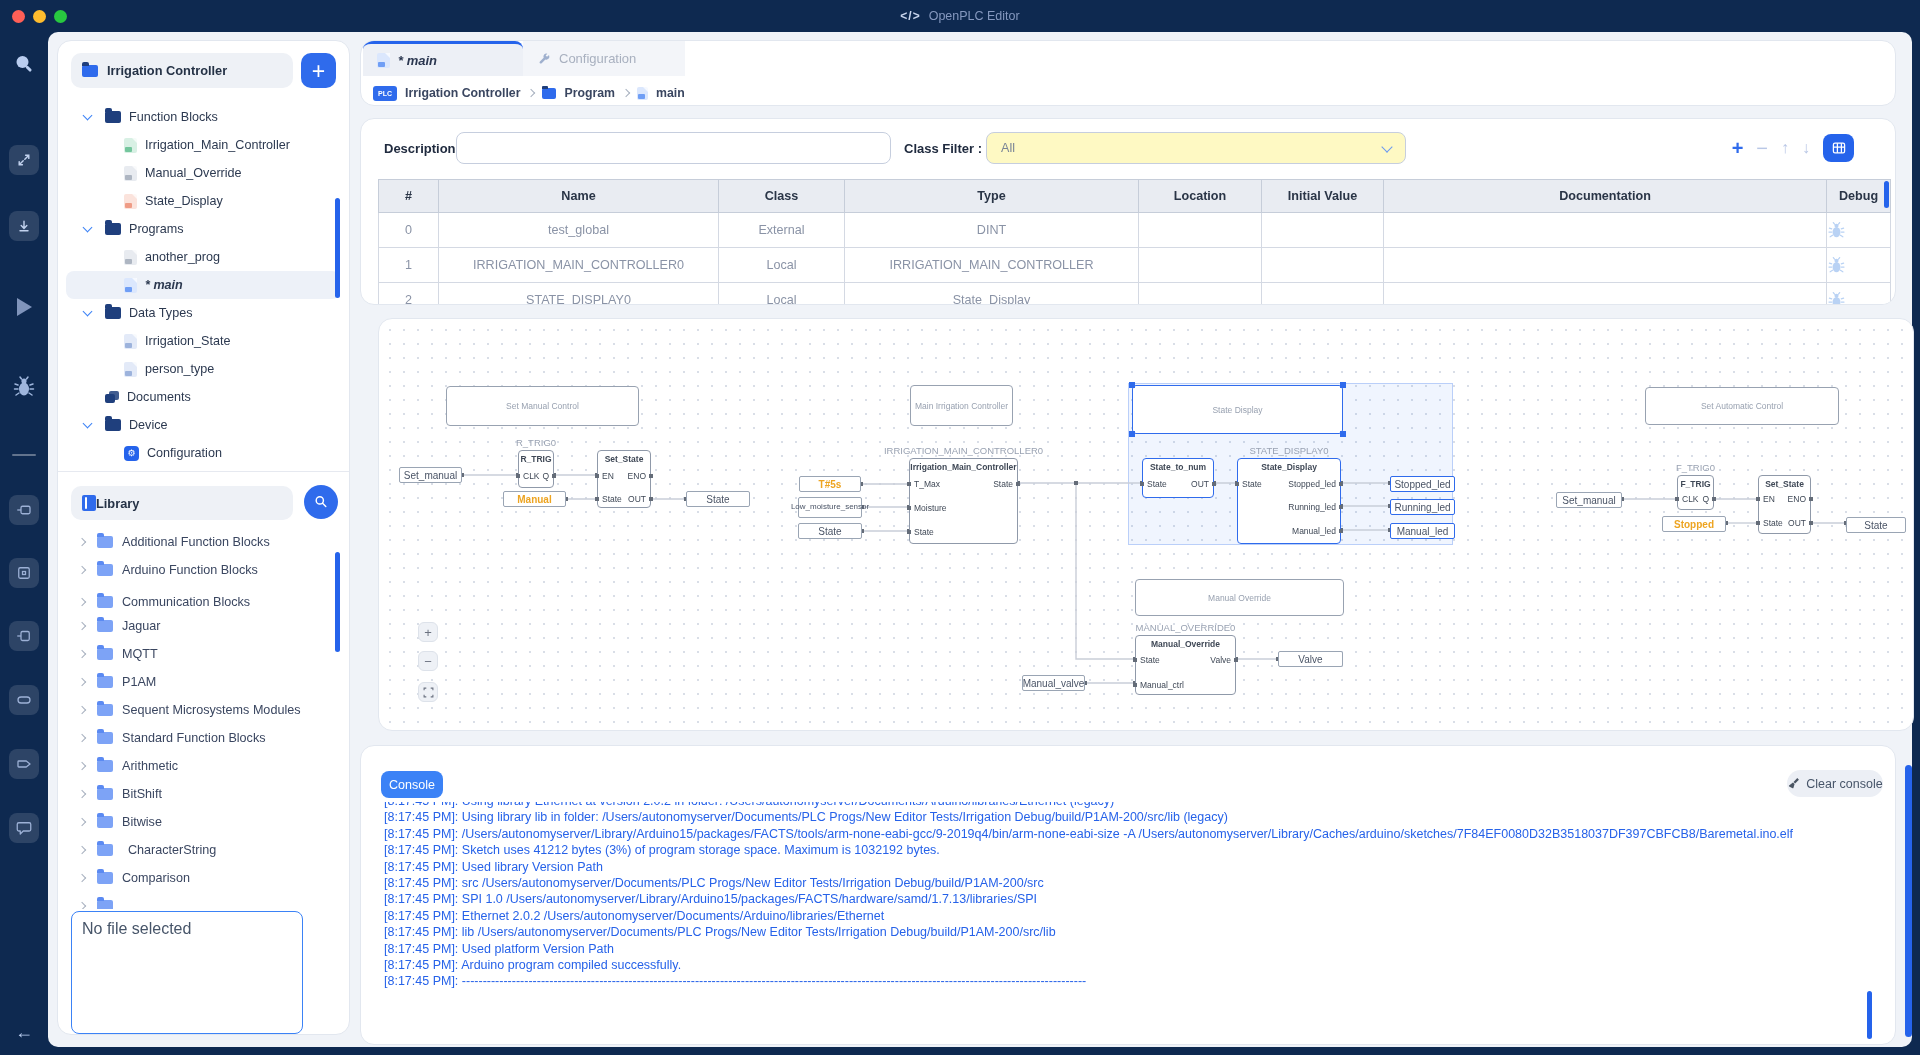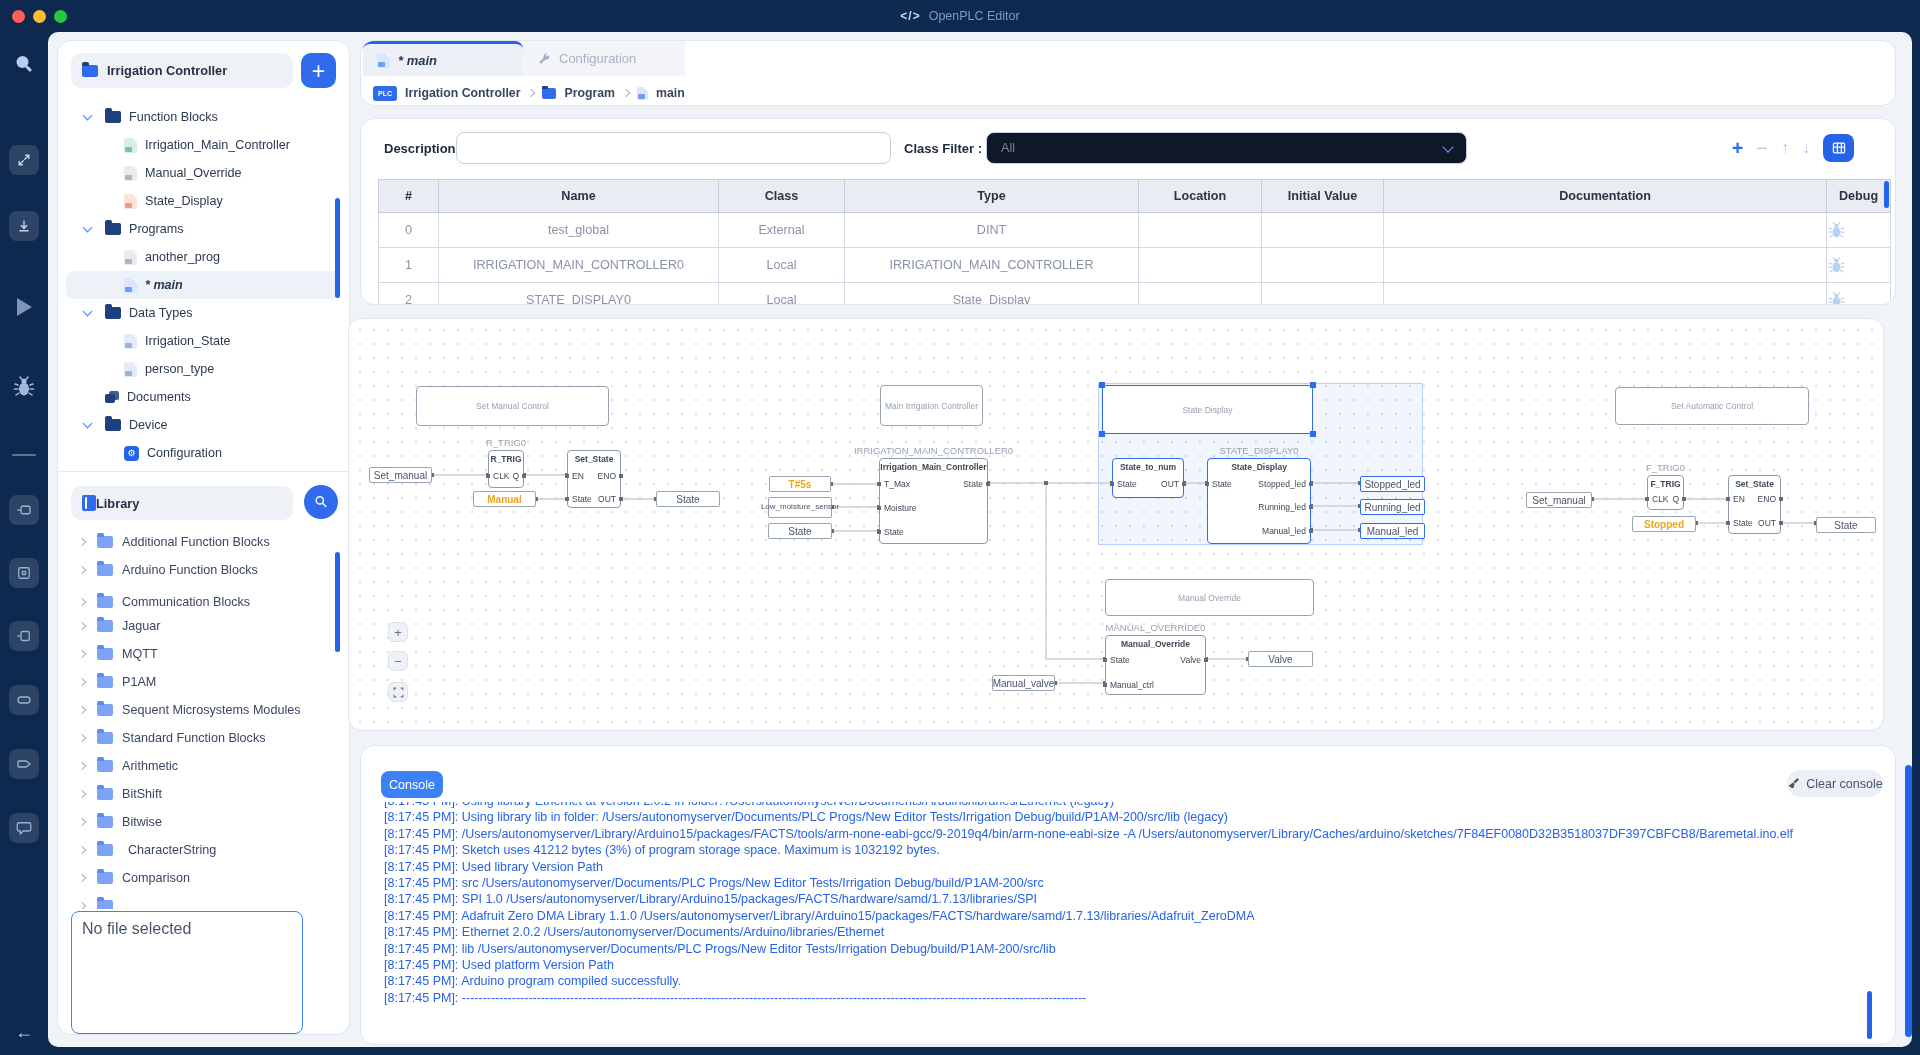--- a/index.html
+++ b/index.html
@@ -75,37 +75,37 @@
   .crumbs { position:absolute; left:12px; top:40px; height:24px; display:flex; align-items:center; gap:8px; }
   .crumbs .lbl { font-size:12.3px; font-weight:600; color:#3a4660; }
   .plc-badge { width:24px; height:15px; background:#2f6bec; border-radius:3px; color:#fff; font-size:7px; font-weight:bold; display:flex; align-items:center; justify-content:center; }
   .mini-folder { position:relative; width:14px; height:11px; background:#1f3f7d; border-radius:2px; }
   .mini-folder::before { content:""; position:absolute; left:0; top:-2px; width:6px; height:3px; background:#1f3f7d; border-radius:1px 1px 0 0; }
 
   
   #varscard { left:312px; top:86px; width:1536px; height:187px; overflow:hidden; }
   .fld-lbl { position:absolute; font-size:13px; font-weight:700; color:#202b3f; }
   .desc-input { position:absolute; left:95px; top:13px; width:435px; height:32px; border:1px solid #c6cede; border-radius:8px; background:#fff; }
-  .cf-select { position:absolute; left:625px; top:13px; width:481px; height:32px; border:1px solid #c6cede; border-radius:8px; background:#0f172a; display:flex; align-items:center; padding:0 14px; font-size:12.6px; color:#7a8596; }
+  .cf-select { position:absolute; left:625px; top:13px; width:420px; height:32px; border:1px solid #c6cede; border-radius:8px; background:#fef9c3; display:flex; align-items:center; padding:0 14px; font-size:12.6px; color:#7a8596; }
   .cf-chev { position:absolute; right:14px; width:8px; height:8px; border-left:1.8px solid #6b9af0; border-bottom:1.8px solid #6b9af0; transform:rotate(-45deg); margin-top:-3px; }
   .vtoolbar { position:absolute; right:14px; top:15px; display:flex; align-items:center; gap:13px; }
   .ticon { font-size:20px; line-height:1; }
   .ticon.add{ color:#2f6bec; font-weight:600; } .ticon.dim{ color:#b9c7e6; }
   .ticon.arrow{ font-size:16px; color:#b9c7e6; }
   .seg { display:flex; }
   .seg .segbtn { width:31px; height:28px; display:flex; align-items:center; justify-content:center; }
   .seg .segbtn.table { background:#2563eb; border-radius:8px; }
   .seg .segbtn.code { background:#e8ecf2; border-radius:0 8px 8px 0; margin-left:-4px; z-index:-1; font-size:10px; font-weight:700; color:#8b95a8; padding-left:4px; }
   table.vars { position:absolute; left:17px; top:60px; width:1512px; border-collapse:collapse; table-layout:fixed; }
   table.vars th { background:#e9ecf2; border:1px solid #c6cdd9; height:33px; font-size:12.6px; font-weight:700; color:#2a3547; }
   table.vars td { border:1px solid #d4d9e3; height:35px; text-align:center; font-size:12.6px; color:#8a93a6; background:#fff; }
   .vscroll { position:absolute; left:1523px; top:62px; width:5px; height:27px; background:#2563eb; border-radius:3px; }
 
   
-  #canvascard { left:300px; top:286px; width:1536px; height:413px; overflow:hidden;
+  #canvascard { left:330px; top:286px; width:1536px; height:413px; overflow:hidden;
     background-image:radial-gradient(#d9dee7 1px, transparent 1.1px); background-size:14px 14px; background-position:4px 4px; }
   .sel-region { position:absolute; background:rgba(47,107,236,.07); border:1px solid rgba(47,107,236,.28); z-index:1; }
   #wires { position:absolute; left:0; top:0; z-index:2; }
   .fbd-comment { position:absolute; background:#fff; border:1px solid #98a2b1; border-radius:4px; display:flex; align-items:center; justify-content:center; z-index:3; }
   .fbd-comment .txt { font-size:8.5px; color:#98a1b0; white-space:nowrap; }
   .fbd-comment.selected { border:1.8px solid #2f6bec; }
   .handle { position:absolute; width:6px; height:6px; background:#2f6bec; z-index:4; }
   .fbd-block { position:absolute; background:#fff; border:1.4px solid #8f99a9; border-radius:4px; z-index:3; }
   .fbd-block.selected { border-color:#2f6bec; border-width:1.8px; }
   .fbd-block .btitle { position:absolute; left:0; right:0; top:3px; text-align:center; font-size:8.5px; font-weight:600; color:#3f4856; white-space:nowrap; }
@@ -718,21 +718,20 @@
       <span>Clear console</span>
     </div>
     <div id="log">
         <div class="line">[8:17:45 PM]: Using library Ethernet at version 2.0.2 in folder: /Users/autonomyserver/Documents/Arduino/libraries/Ethernet (legacy)</div>
         <div class="line">[8:17:45 PM]: Using library lib in folder: /Users/autonomyserver/Documents/PLC Progs/New Editor Tests/Irrigation Debug/build/P1AM-200/src/lib (legacy)</div>
         <div class="line">[8:17:45 PM]: /Users/autonomyserver/Library/Arduino15/packages/FACTS/tools/arm-none-eabi-gcc/9-2019q4/bin/arm-none-eabi-size -A /Users/autonomyserver/Library/Caches/arduino/sketches/7F84EF0080D32B3518037DF397CBFCB8/Baremetal.ino.elf</div>
         <div class="line">[8:17:45 PM]: Sketch uses 41212 bytes (3%) of program storage space. Maximum is 1032192 bytes.</div>
         <div class="line">[8:17:45 PM]: Used library Version Path</div>
         <div class="line">[8:17:45 PM]: src /Users/autonomyserver/Documents/PLC Progs/New Editor Tests/Irrigation Debug/build/P1AM-200/src</div>
         <div class="line">[8:17:45 PM]: SPI 1.0 /Users/autonomyserver/Library/Arduino15/packages/FACTS/hardware/samd/1.7.13/libraries/SPI</div>
-        <div class="line">[8:17:45 PM]: Adafruit Zero DMA Library 1.1.0 /Users/autonomyserver/Library/Arduino15/packages/FACTS/hardware/samd/1.7.13/libraries/Adafruit_ZeroDMA</div>
         <div class="line">[8:17:45 PM]: Ethernet 2.0.2 /Users/autonomyserver/Documents/Arduino/libraries/Ethernet</div>
         <div class="line">[8:17:45 PM]: lib /Users/autonomyserver/Documents/PLC Progs/New Editor Tests/Irrigation Debug/build/P1AM-200/src/lib</div>
         <div class="line">[8:17:45 PM]: Used platform Version Path</div>
         <div class="line">[8:17:45 PM]: Arduino program compiled successfully.</div>
         <div class="line">[8:17:45 PM]: ------------------------------------------------------------------------------------------------------------------------------------------------------</div>
       </div>
     <div class="cscroll"></div>
   </div>
 
 </div>

